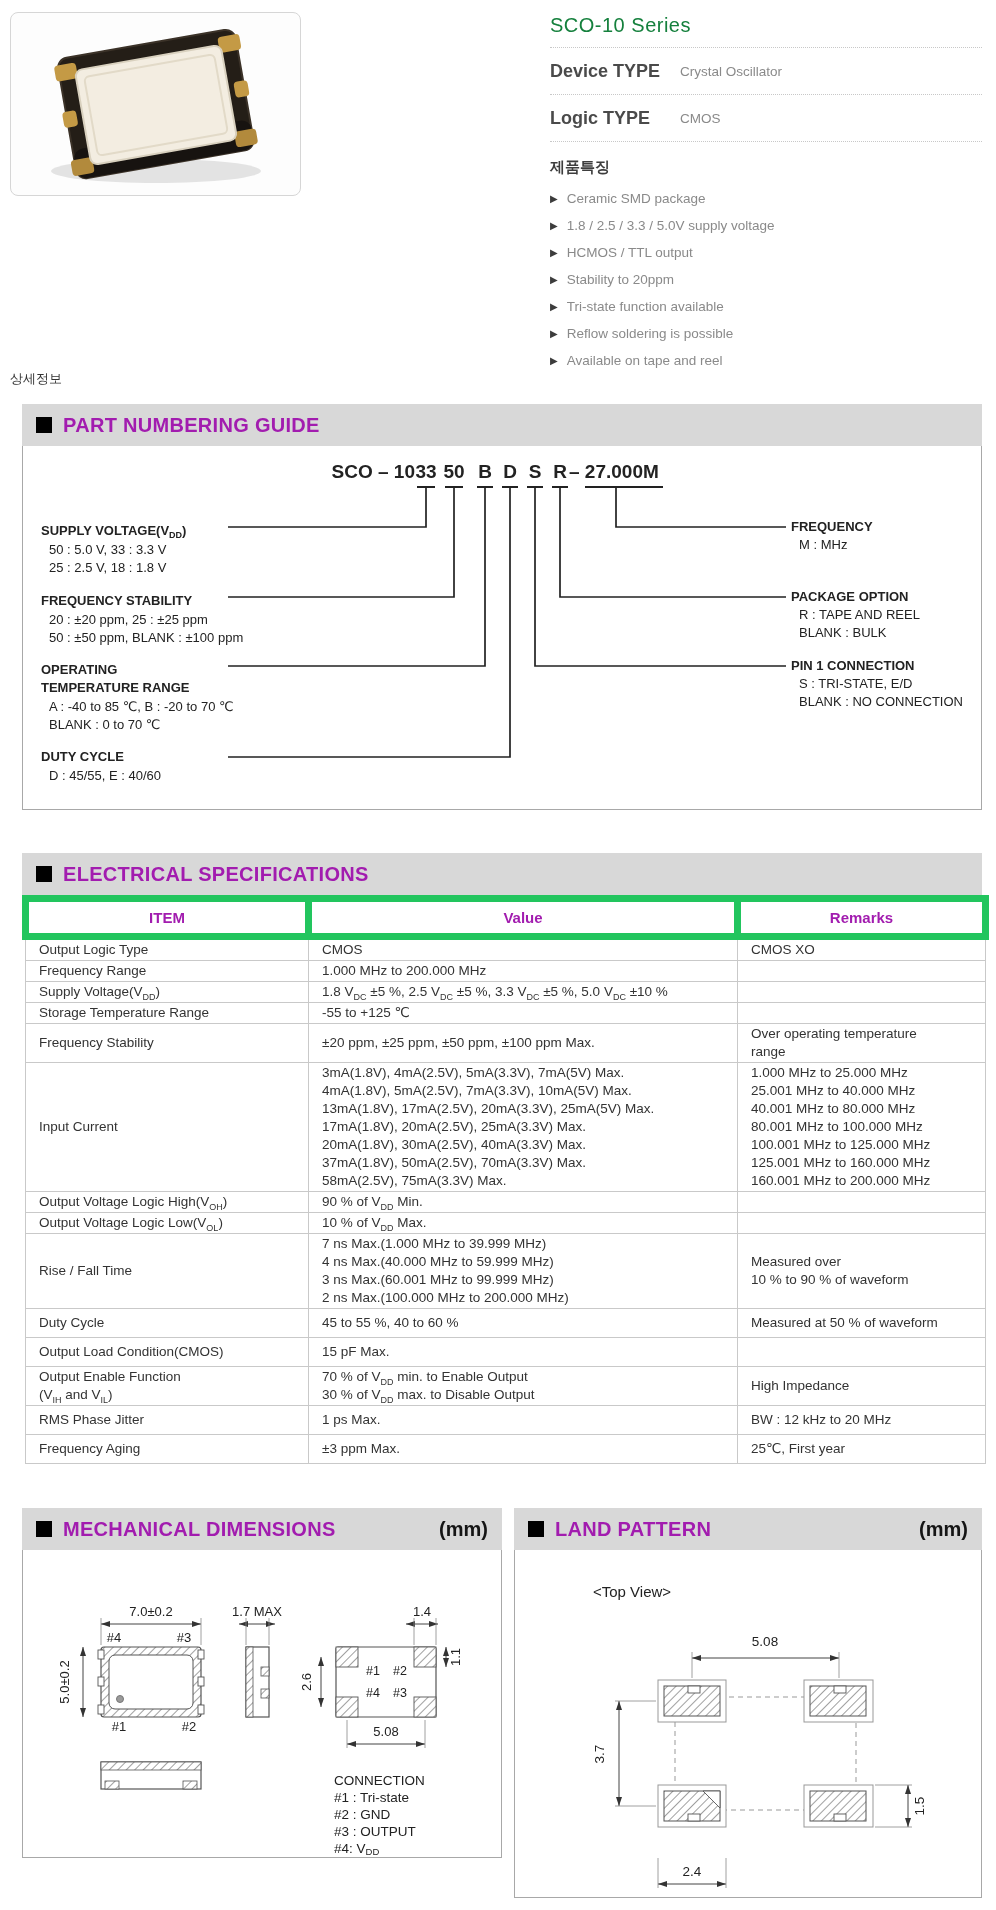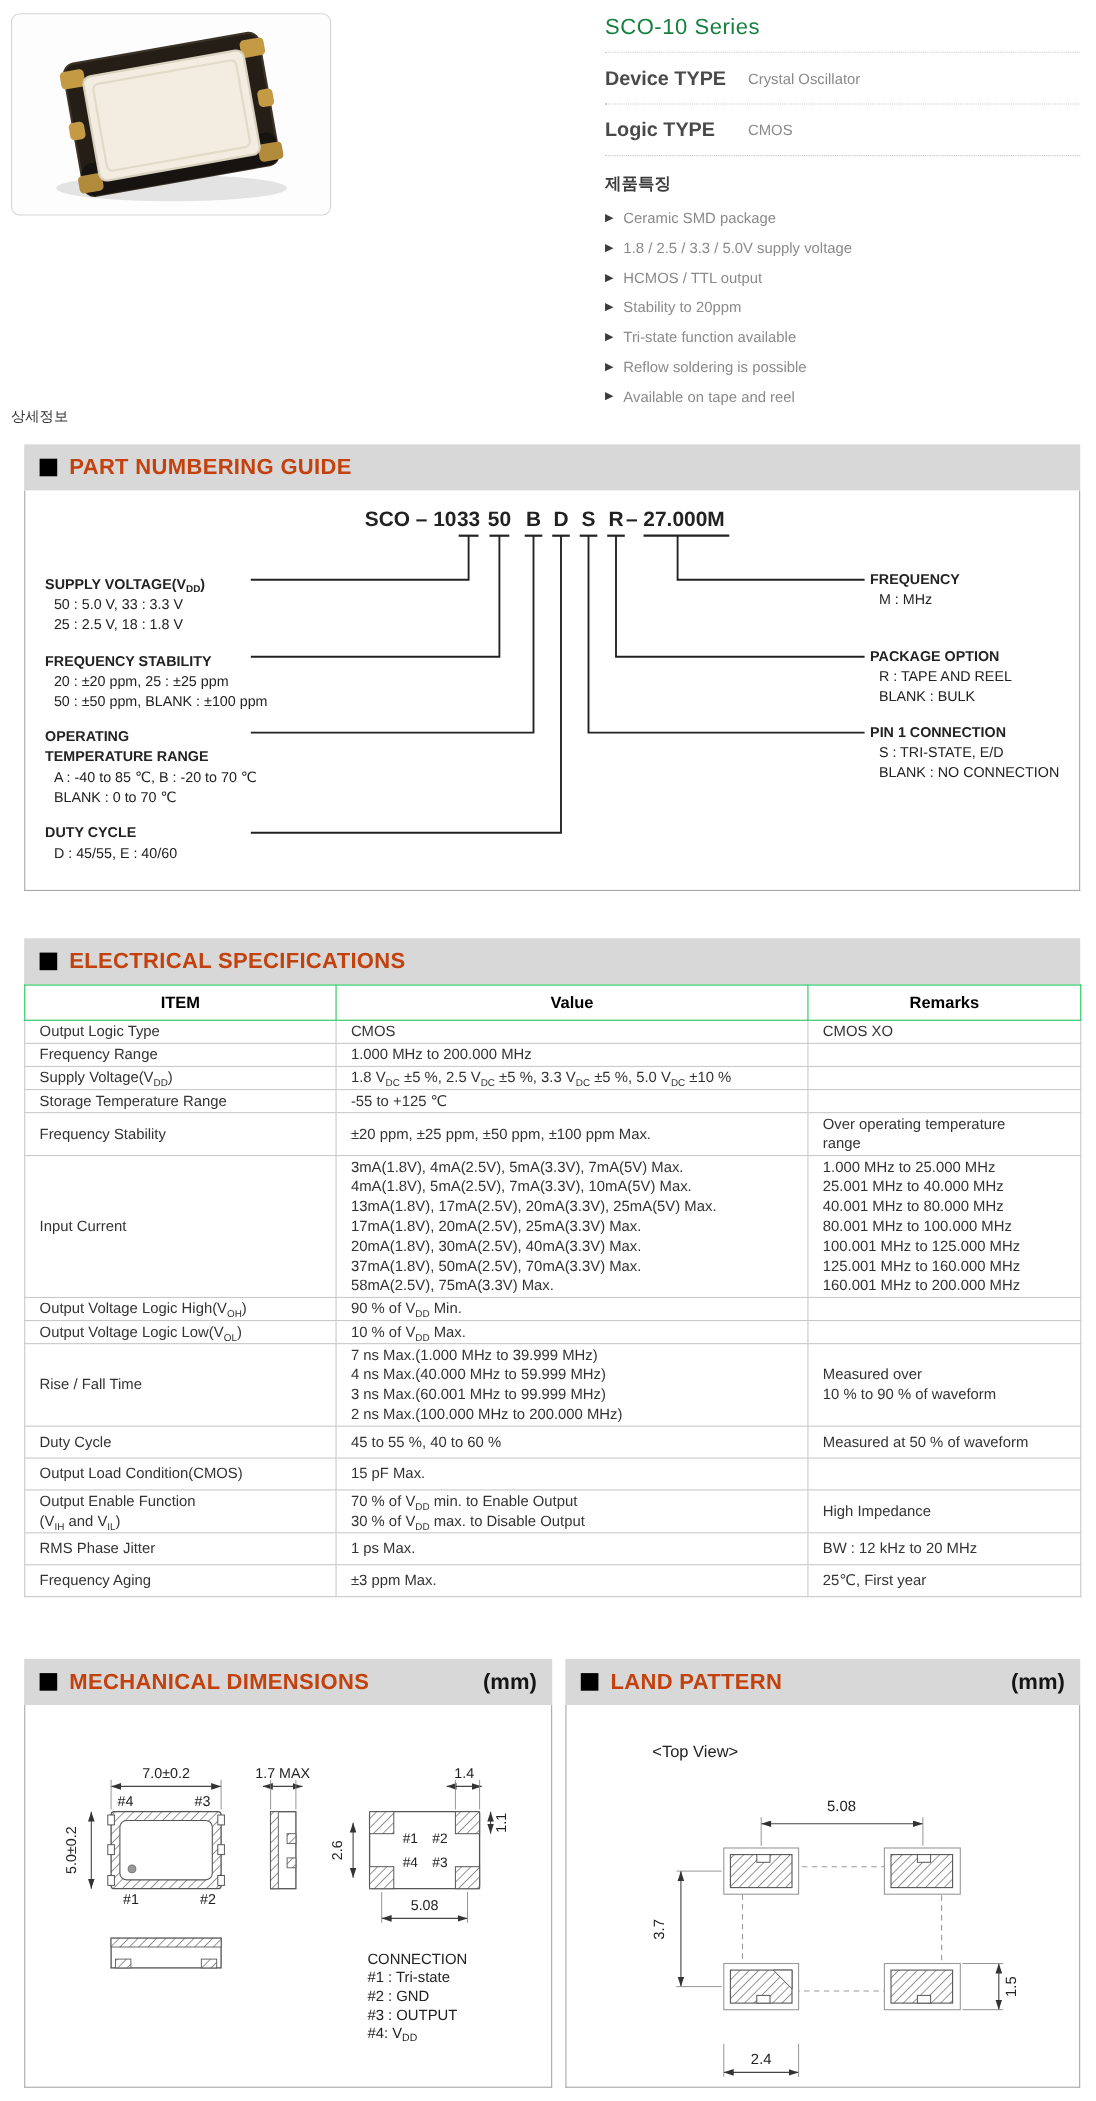--- a/index.html
+++ b/index.html
@@ -19,29 +19,29 @@
   .feat-list{margin-top:8px;}
   .feat{display:flex;align-items:center;height:27px;font-size:13.5px;color:#8a8a8a;}
   .feat .tri{color:#3c3c3c;font-size:10px;margin-right:9px;}
   .detail-label{position:absolute;left:10px;top:370px;font-size:13px;color:#333;}
 
   
   .section{position:absolute;left:22px;width:960px;}
   .section-bar{height:42px;background:#d8d8d8;display:flex;align-items:center;
                padding:0 14px;box-sizing:border-box;}
   .section-bar .sq{width:16px;height:16px;background:#000;margin-right:11px;flex:0 0 auto;}
-  .section-bar .ttl{font-size:20px;font-weight:bold;color:#c2410c;letter-spacing:.3px;}
+  .section-bar .ttl{font-size:20px;font-weight:bold;color:#a21caf;letter-spacing:.3px;}
   .section-bar .unit{margin-left:auto;font-size:20px;font-weight:bold;color:#151515;}
   .content-box{border:1px solid #a8a8a8;border-top:none;background:#fff;box-sizing:border-box;}
 
   
   table.spec{width:960px;border-collapse:collapse;table-layout:fixed;
              font-size:13.5px;color:#333;}
   table.spec col.c1{width:283px;} table.spec col.c2{width:429px;} table.spec col.c3{width:248px;}
-  table.spec th{border:1px solid #22c55e;font-size:15px;font-weight:bold;color:#000000;
+  table.spec th{border:7px solid #22c55e;font-size:15px;font-weight:bold;color:#a21caf;
                 padding:7px 4px;background:#fff;text-align:center;}
   table.spec td{border:1px solid #c9c9c9;padding:1px 13px;line-height:18px;vertical-align:middle;}
   table.spec tr.rm td{padding-top:5px;padding-bottom:5px;}
   sub{font-size:9px;line-height:0;}
 
   
   svg text{font-family:"Liberation Sans","DejaVu Sans",sans-serif;fill:#222;}
 </style>
 </head>
 <body>
@@ -277,21 +277,21 @@
     </tbody>
       </table>
   </div>
 
   <div class="section" style="top:1508px;width:480px;">
     <div class="section-bar">
       <span class="sq"></span>
       <span class="ttl">MECHANICAL DIMENSIONS</span>
       <span class="unit">(mm)</span>
     </div>
-    <div class="content-box" style="height:348px;">
+    <div class="content-box" style="height:308px;">
       <svg width="478" height="346" viewBox="0 0 478 346">
         <defs>
           <pattern id="h1" width="6" height="6" patternUnits="userSpaceOnUse" patternTransform="rotate(45)">
             <rect width="6" height="6" fill="#fff"></rect>
               <line x1="0" y1="0" x2="0" y2="6" stroke="#777" stroke-width="1.4"></line>
           </pattern>
           <marker id="ae1" markerWidth="10" markerHeight="8" refX="9" refY="3" orient="auto" markerUnits="userSpaceOnUse">
               <path d="M0,0 L9,3 L0,6 z" fill="#333"></path>
             </marker>
           <marker id="as1" markerWidth="10" markerHeight="8" refX="0" refY="3" orient="auto" markerUnits="userSpaceOnUse">

